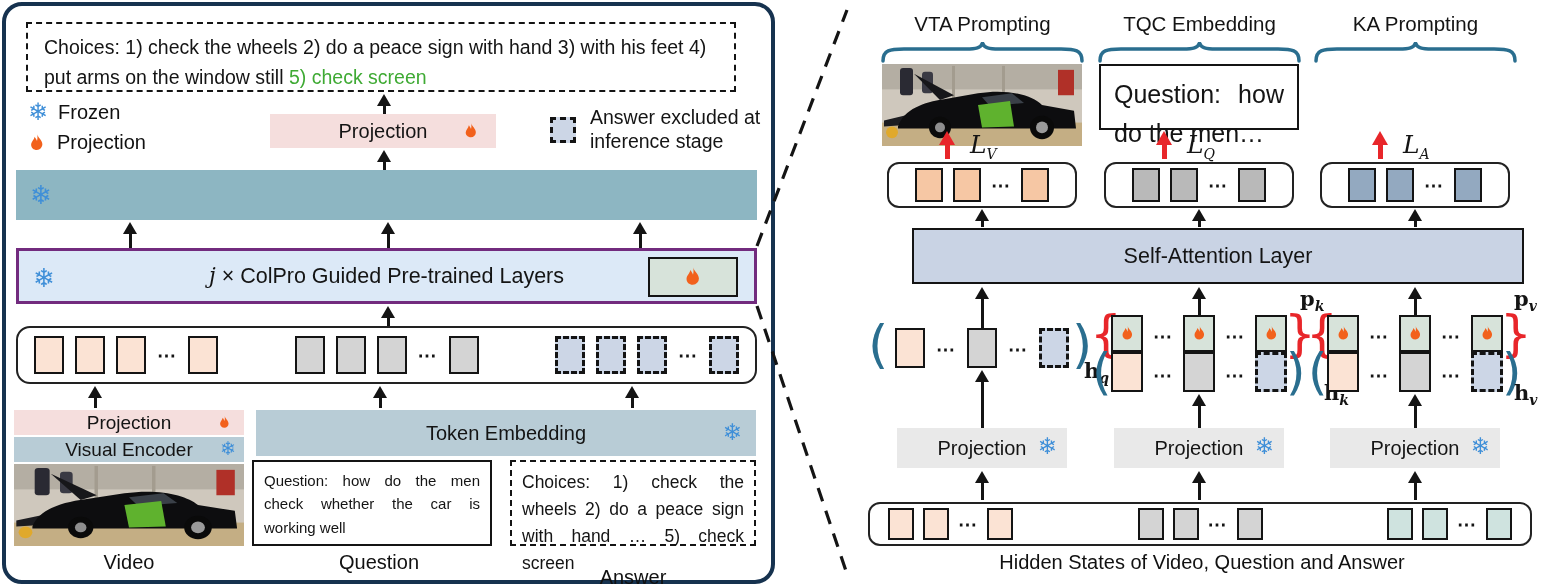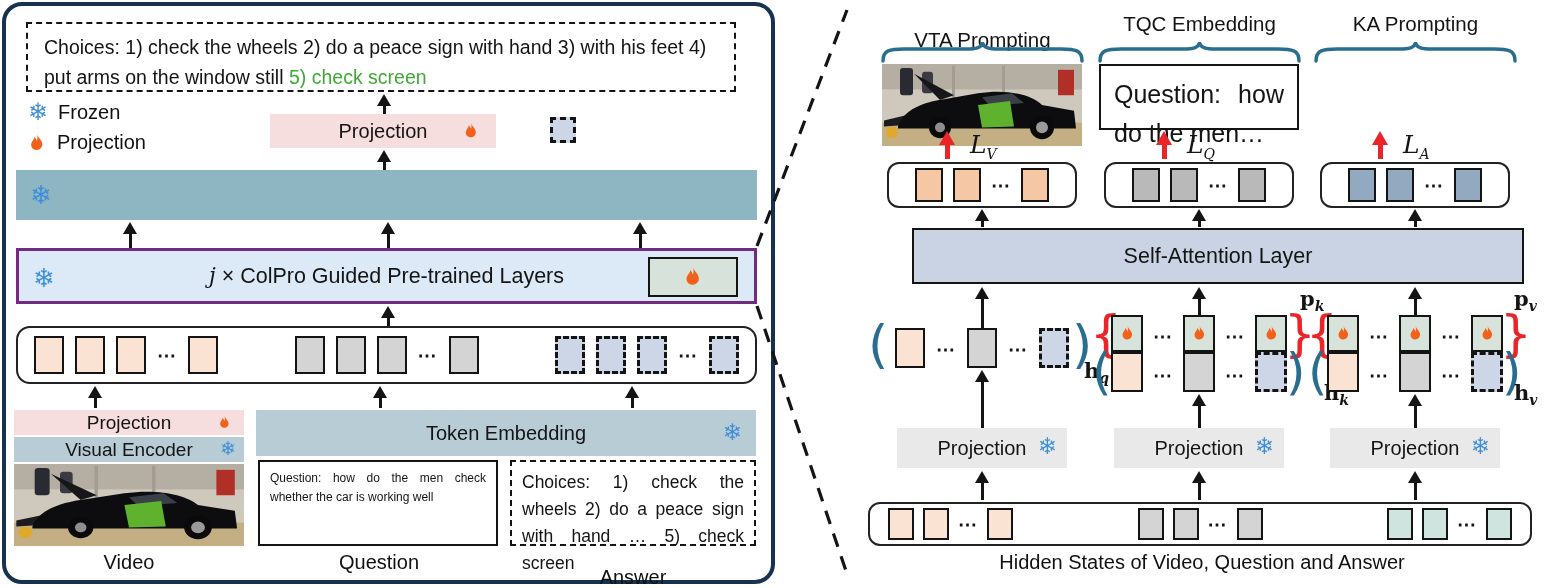--- a/index.html
+++ b/index.html
@@ -96,20 +96,21 @@
   </div>
   <div class="abs" style="left:27px;top:131px;display:flex;align-items:center;gap:10px;">
     <span class="flame-slot" style="width:20px;height:22px;">
 <svg viewBox="0 0 16 14" xmlns="http://www.w3.org/2000/svg">
           <path d="M8.2 0c.6 3 4.1 4.7 4.1 8a4.5 4.5 0 0 1-4.4 4.6C5.2 12.6 3.3 10.8 3.3 8.4c0-2.5 2.4-4 2.8-6.5.8 1.3 1.6 2.2 1.9 3.4C8.4 4 8.5 2 8.2 0z" fill="var(--flame-orange)"></path>
         </svg>
 </span>
     <span class="lbl">Projection</span>
   </div>
   <div class="abs" style="left:550px;top:117px;width:26px;height:26px;border:3.5px dashed #141414;background:var(--answer-token-dashed);"></div>
+  <div class="abs" style="left:590px;top:105px;width:172px;font-size:19.5px;line-height:1.25;">Answer excluded at inference stage</div>
 
   <div class="arrow" style="left:384px;top:94px;height:22px;">
       <span class="head"></span>
       <span class="shaft"></span>
     </div>
   <div class="abs ctr" style="left:270px;top:114px;width:226px;height:34px;background:var(--projection-pink);font-size:20px;">
     <span>Projection</span>
     <span class="flame-slot abs" style="width:18px;height:20px;right:16px;top:7px;">
 <svg viewBox="0 0 16 14" xmlns="http://www.w3.org/2000/svg">
           <path d="M8.2 0c.6 3 4.1 4.7 4.1 8a4.5 4.5 0 0 1-4.4 4.6C5.2 12.6 3.3 10.8 3.3 8.4c0-2.5 2.4-4 2.8-6.5.8 1.3 1.6 2.2 1.9 3.4C8.4 4 8.5 2 8.2 0z" fill="var(--flame-orange)"></path>
@@ -209,31 +210,31 @@
   <svg class="abs" style="left:14px;top:464px;" width="230" height="82" viewBox="0 0 200 84" preserveAspectRatio="none">
       <use href="#car-scene"></use>
     </svg>
   <div class="abs ctr lbl" style="left:14px;top:551px;width:230px;">Video</div>
 
   <div class="abs ctr" style="left:256px;top:410px;width:500px;height:46px;background:var(--embedding-teal);font-size:20px;">
     <span>Token Embedding</span>
     <span class="snow abs" style="right:14px;top:11px;font-size:23px;">❄</span>
   </div>
 
-  <div class="abs solidbox justify" style="left:258px;top:460px;width:240px;height:86px;padding:7px 10px;font-size:12px;line-height:1.55;">Question: how do the men check whether the car is working well</div>
+  <div class="abs solidbox justify" style="left:252px;top:460px;width:240px;height:86px;padding:7px 10px;font-size:15px;line-height:1.55;">Question: how do the men check whether the car is working well</div>
   <div class="abs dashedbox justify" style="left:510px;top:460px;width:246px;height:86px;padding:7px 10px;font-size:17.5px;line-height:1.55;">Choices: 1) check the wheels 2) do a peace sign with hand … 5) check screen</div>
   <div class="abs ctr lbl" style="left:256px;top:551px;width:246px;">Question</div>
   <div class="abs ctr lbl" style="left:510px;top:551px;width:246px;margin-top:15px;">Answer</div>
 
   <svg class="abs" style="left:755px;top:0;" width="94" height="588">
     <line x1="2" y1="246" x2="92" y2="10" stroke="#141414" stroke-width="3.2" stroke-dasharray="14 10"></line>
     <line x1="2" y1="306" x2="92" y2="574" stroke="#141414" stroke-width="3.2" stroke-dasharray="14 10"></line>
   </svg>
 
-  <div class="abs ctr" style="left:880px;top:12px;width:205px;font-size:20.5px;margin-top:16px;">VTA Prompting</div>
+  <div class="abs ctr" style="left:880px;top:12px;width:205px;font-size:20.5px;">VTA Prompting</div>
   <div class="abs ctr" style="left:1097px;top:12px;width:205px;font-size:20.5px;">TQC Embedding</div>
   <div class="abs ctr" style="left:1313px;top:12px;width:205px;font-size:20.5px;">KA Prompting</div>
 
   <svg class="brace-svg" style="left:880px;top:42px;" width="205" height="21" viewBox="0 0 205 21">
       <use href="#top-brace"></use>
     </svg>
   <svg class="brace-svg" style="left:1097px;top:42px;" width="205" height="21" viewBox="0 0 205 21">
       <use href="#top-brace"></use>
     </svg>
   <svg class="brace-svg" style="left:1313px;top:42px;" width="205" height="21" viewBox="0 0 205 21">

